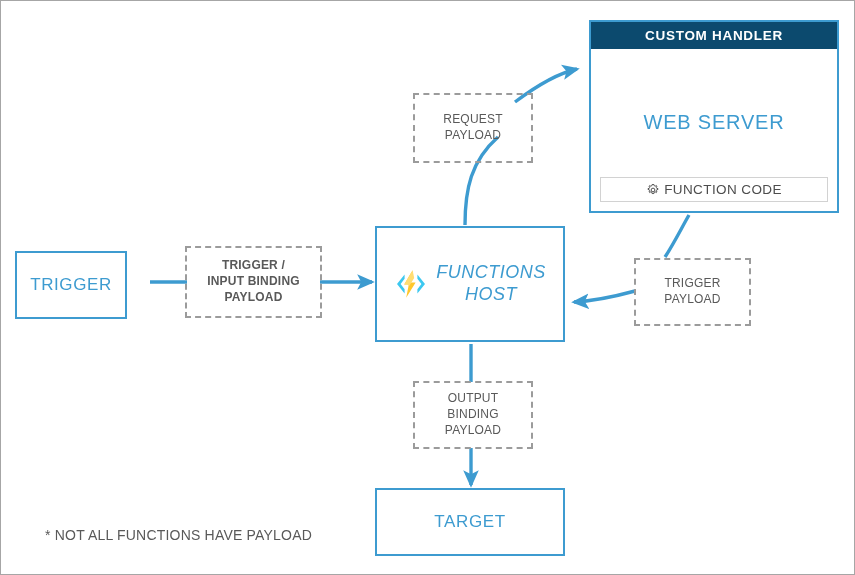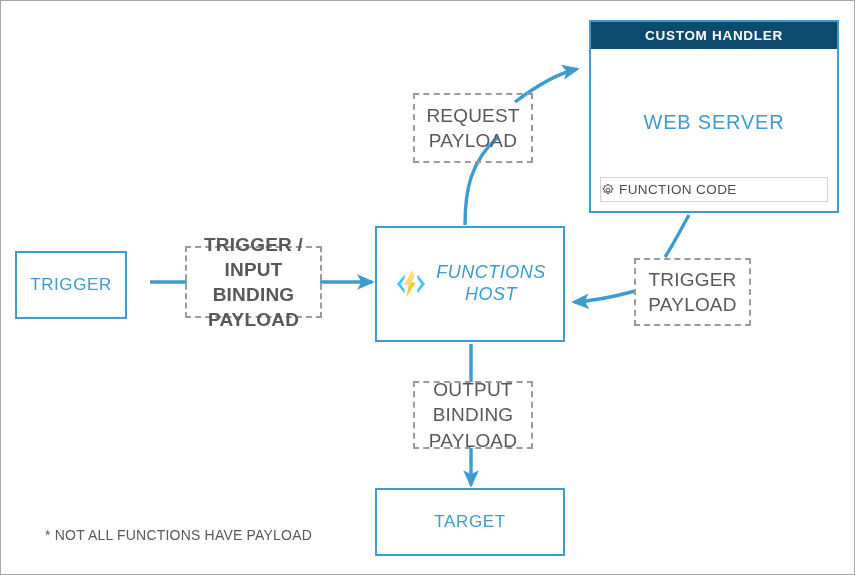--- a/index.html
+++ b/index.html
@@ -45,21 +45,21 @@
     color: #3d9bd0;
     font-size: 17px;
     letter-spacing: 0.6px;
   }
 
   
   .dashed-box {
     border: 2px dashed #9b9b9b;
     background: transparent;
     color: #595959;
-    font-size: 19px;
+    font-size: 12px;
     line-height: 1.32;
     letter-spacing: 0.2px;
   }
   .dashed-box .txt {
     white-space: pre-line;
   }
 
   
   #trigger-box {
     left: 14px;
@@ -178,20 +178,21 @@
     right: 9px;
     bottom: 9px;
     height: 25px;
     border: 1px solid #d2d2d2;
     background: #ffffff;
     color: #4d4d4d;
     font-size: 13.5px;
     letter-spacing: 0.4px;
     display: flex;
     align-items: center;
+    justify-content: center;
     gap: 4px;
     box-sizing: border-box;
   }
   .gear-icon {
     width: 14px;
     height: 14px;
     display: block;
     flex: 0 0 auto;
   }
 

